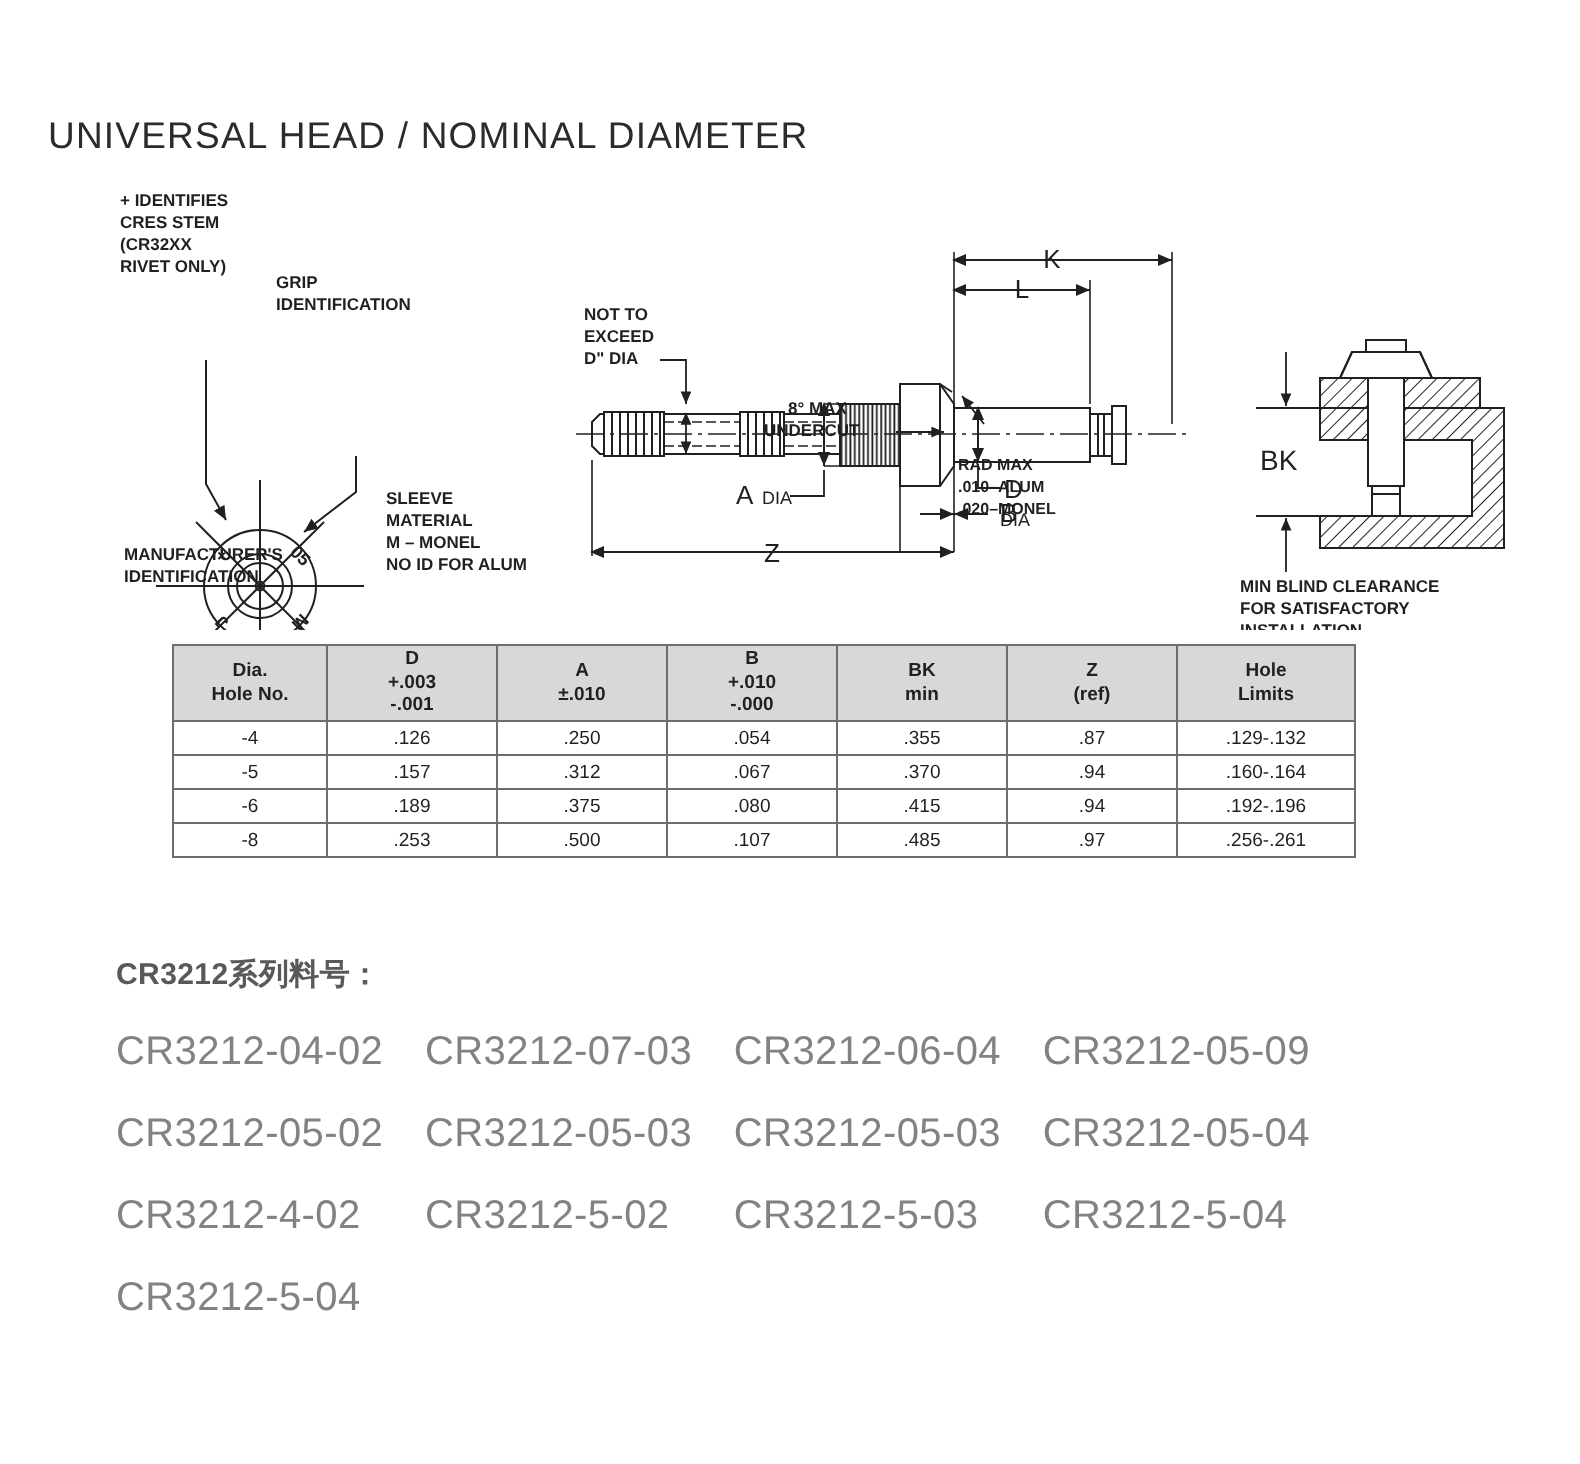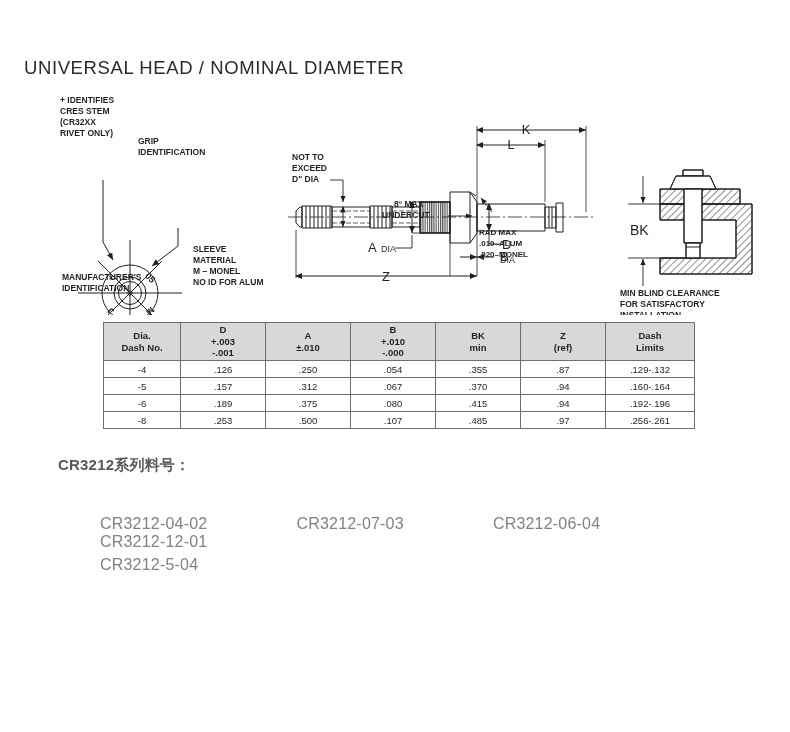--- a/index.html
+++ b/index.html
@@ -40,21 +40,21 @@
     left: 0;
     top: 80px;
     width: 790px;
     height: 235px;
   }
   .drawing svg { display: block; }
 
   
   .spec-table-wrap {
     position: absolute;
-    left: 103px;
+    left: 86px;
     top: 322px;
     width: 584px;
   }
   table.spec {
     border-collapse: collapse;
     width: 584px;
     table-layout: fixed;
     font-size: 9.5px;
     color: #231f20;
   }
@@ -76,44 +76,43 @@
     font-weight: normal;
     background: #ffffff;
     font-size: 9.5px;
   }
   .th-l { display: block; }
 
   
   .pn-heading {
     position: absolute;
     left: 58px;
-    top: 456px;
+    top: 478px;
     font-size: 15px;
     font-weight: bold;
     color: #58595b;
     letter-spacing: 0.2px;
   }
   .pn-grid {
     position: absolute;
     left: 58px;
     top: 515px;
     width: 680px;
   }
   .pn-row {
     display: block;
     height: 41px;
   }
   .pn-item {
     display: inline-block;
     width: 150px;
-    font-size: 16px;
+    font-size: 20px;
     color: #808285;
     letter-spacing: 0.2px;
     vertical-align: top;
-    margin-left: 42px;
   }
 </style>
 </head>
 <body>
 
 <div class="page">
 
   <div class="title">UNIVERSAL HEAD / NOMINAL DIAMETER</div>
 
   <div class="drawing">
@@ -346,21 +345,21 @@
       </g>
     </svg>
   </div>
 
   <div class="spec-table-wrap">
     <table class="spec">
       <thead>
         <tr>
           <th style="width:76px">
             <span class="th-l">Dia.</span>
-            <span class="th-l">Dash No.</span>
+            <span class="th-l">Hole No.</span>
           </th>
           <th style="width:84px">
             <span class="th-l">D</span>
             <span class="th-l">+.003</span>
             <span class="th-l">-.001</span>
           </th>
           <th style="width:84px">
             <span class="th-l">A</span>
             <span class="th-l">±.010</span>
           </th>
@@ -371,21 +370,21 @@
           </th>
           <th style="width:84px">
             <span class="th-l">BK</span>
             <span class="th-l">min</span>
           </th>
           <th style="width:84px">
             <span class="th-l">Z</span>
             <span class="th-l">(ref)</span>
           </th>
           <th style="width:88px">
-            <span class="th-l">Dash</span>
+            <span class="th-l">Hole</span>
             <span class="th-l">Limits</span>
           </th>
         </tr>
       </thead>
       <tbody>
         <tr>
           <td>-4</td>
           <td>.126</td>
           <td>.250</td>
           <td>.054</td>
@@ -424,20 +423,32 @@
     </table>
   </div>
 
   <div class="pn-heading">CR3212系列料号：</div>
 
   <div class="pn-grid">
     <div class="pn-row">
       <span class="pn-item">CR3212-04-02</span>
       <span class="pn-item">CR3212-07-03</span>
       <span class="pn-item">CR3212-06-04</span>
-      <span class="pn-item">CR3212-12-01</span>
+      <span class="pn-item">CR3212-05-09</span>
+    </div>
+    <div class="pn-row">
+      <span class="pn-item">CR3212-05-02</span>
+      <span class="pn-item">CR3212-05-03</span>
+      <span class="pn-item">CR3212-05-03</span>
+      <span class="pn-item">CR3212-05-04</span>
+    </div>
+    <div class="pn-row">
+      <span class="pn-item">CR3212-4-02</span>
+      <span class="pn-item">CR3212-5-02</span>
+      <span class="pn-item">CR3212-5-03</span>
+      <span class="pn-item">CR3212-5-04</span>
     </div>
     <div class="pn-row">
       <span class="pn-item">CR3212-5-04</span>
     </div>
   </div>
 
 </div>
 
 </body></html>

